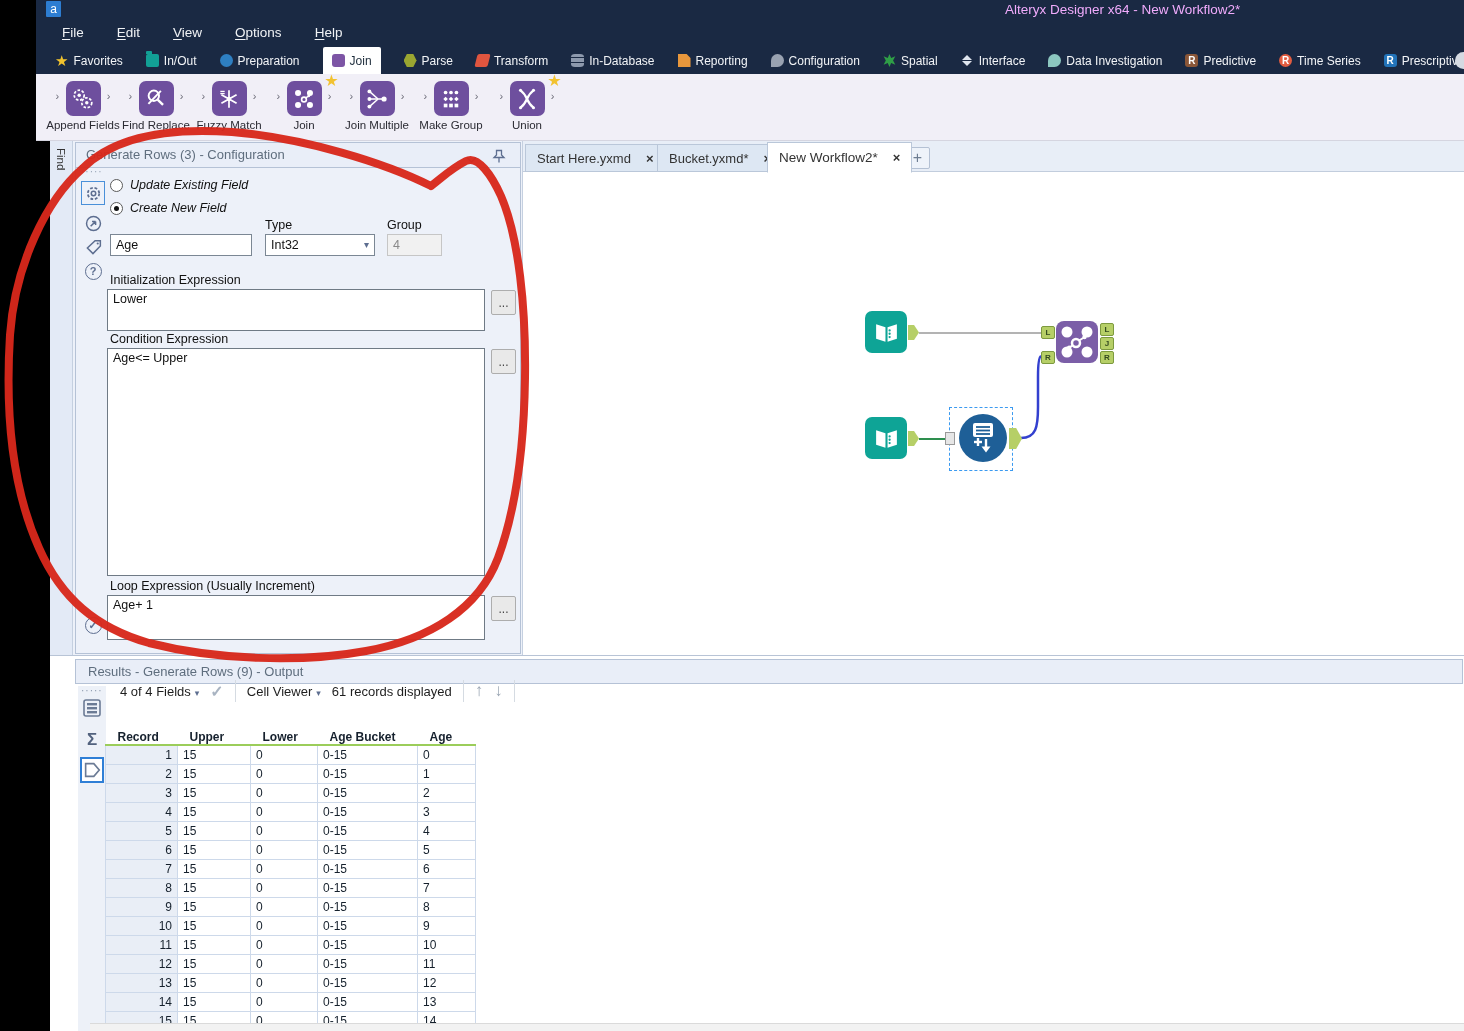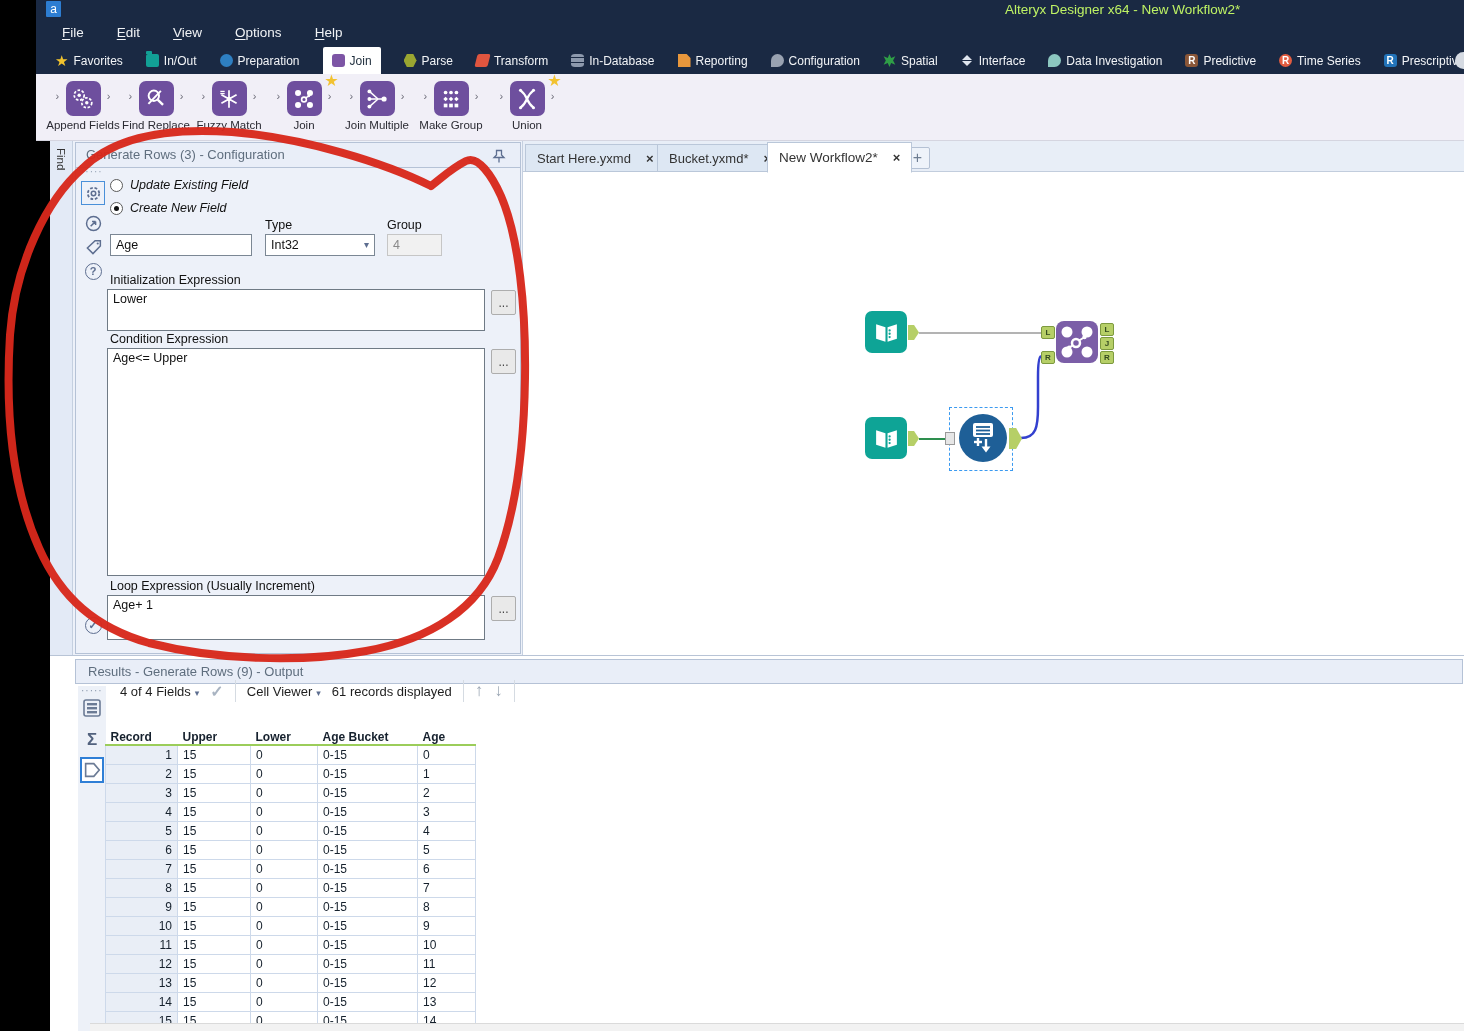--- a/index.html
+++ b/index.html
@@ -4,21 +4,21 @@
 <style>
   html,body{margin:0;padding:0;background:#000;}
   #app{position:relative;width:1464px;height:1031px;background:#000;overflow:hidden;
        font-family:"Liberation Sans",sans-serif;-webkit-font-smoothing:antialiased;}
   #app *{box-sizing:border-box;}
 
   
   .titlebar{position:absolute;left:36px;top:0;right:0;height:47px;background:#1a2943;}
   .logo{position:absolute;left:10px;top:1px;width:15px;height:16px;background:#2d7dd2;color:#fff;
         font-size:12px;line-height:16px;text-align:center;border-radius:1px;}
-  .window-title{position:absolute;left:969px;top:2px;color:#bef264;font-size:13.5px;white-space:nowrap;}
+  .window-title{position:absolute;left:969px;top:2px;color:#f0abfc;font-size:13.5px;white-space:nowrap;}
   .menubar{position:absolute;left:26px;top:25px;display:flex;gap:33px;color:#f0f2f5;font-size:13.5px;}
   .menu-item{cursor:default;}
   .menu-item u{text-underline-offset:2px;}
 
   .catbar{position:absolute;left:36px;top:47px;right:0;height:27px;background:#1a2943;display:flex;
           align-items:stretch;padding-left:19px;gap:23px;color:#f2f4f7;font-size:12px;white-space:nowrap;}
   .cat{display:flex;align-items:center;gap:5px;}
   .cat.active{background:#fff;color:#1c2b3a;padding:0 9px;border-radius:2px 2px 0 0;}
   .ci{width:13px;height:13px;display:inline-block;position:relative;flex:0 0 auto;}
   .ci-star{width:auto;height:auto;font-size:15px;line-height:13px;color:var(--c);}
@@ -116,21 +116,21 @@
   .res-ic.sel{border:2px solid #2f7fd6;background:#fff;}
   .sigma{font-size:17px;font-weight:bold;color:#52627e;}
   .res-toolbar{position:absolute;left:70px;top:17px;height:36px;display:flex;align-items:center;gap:11px;
         font-size:13px;color:#1e1e1e;white-space:nowrap;}
   .tb-dd{font-size:9px;color:#5d6e90;margin-left:4px;}
   .tb-check{color:#a9b4c2;font-size:16px;font-weight:bold;}
   .tb-div{width:1px;height:22px;background:#d5dbe2;}
   .tb-arrow{color:#9aa5b3;font-size:17px;}
   .grid{position:absolute;left:55px;top:73px;}
   .grid table{border-collapse:collapse;table-layout:fixed;}
-  .grid th{font-weight:bold;color:#16212e;font-size:12px;text-align:left;padding:0 5px;height:16px;
+  .grid th{font-weight:bold;color:#16212e;font-size:12px;text-align:left;padding:0 12px;height:16px;
         border-bottom:2px solid #9bcd5a;white-space:nowrap;}
   .grid td{font-size:12px;color:#15202c;padding:0 5px;height:18.2px;line-height:18px;
         border:1px solid #cdd9ea;border-top:none;white-space:nowrap;}
   .grid td.rec{background:#e9eef6;text-align:right;border-left:1px solid #cdd9ea;}
   .grid th:nth-child(1){width:72px;} .grid th:nth-child(2){width:73px;} .grid th:nth-child(3){width:67px;}
   .grid th:nth-child(4){width:100px;} .grid th:nth-child(5){width:58px;}
   .scrollstrip{position:absolute;left:40px;top:367px;right:0;height:9px;background:#f2f2f2;border-top:1px solid #dadada;}
 
   .overlay{position:absolute;left:0;top:0;width:1464px;height:1031px;pointer-events:none;z-index:60;}
 </style>

